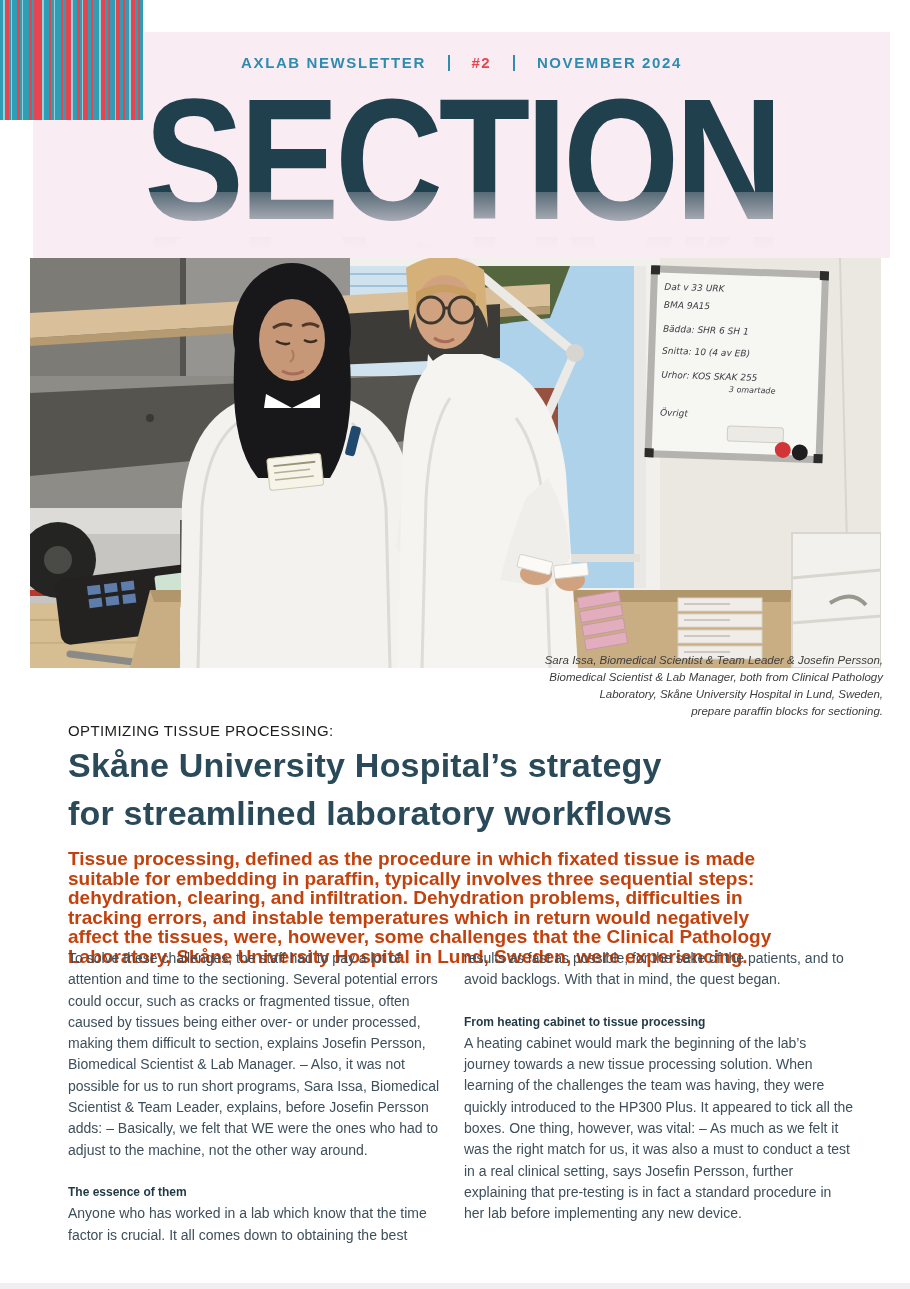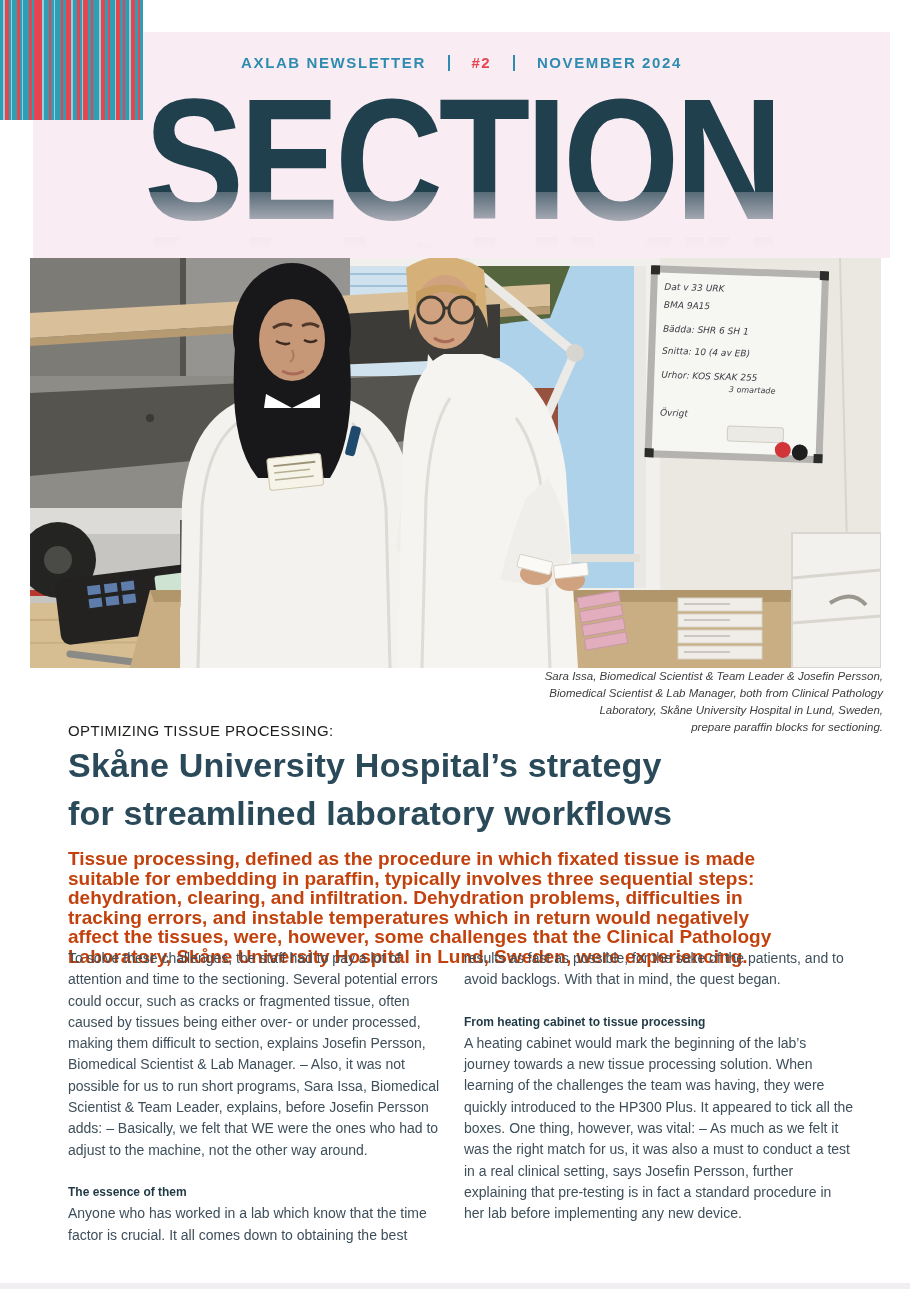--- a/index.html
+++ b/index.html
@@ -40,21 +40,21 @@
     background:linear-gradient(180deg, rgba(250,236,243,0.25) 0%, #faecf3 88%);
   }
   
   .photo{
     position:absolute;left:30px;top:258px;width:851px;height:410px;overflow:hidden;
     background:#e2dfda;
   }
   .photo svg{display:block;}
   
   .caption{
-    position:absolute;right:27px;top:668px;width:430px;text-align:right;
+    position:absolute;right:27px;top:652px;width:430px;text-align:right;
     font-size:11.5px;line-height:17px;font-style:italic;color:#3d3d3c;
   }
   
   .kicker{
     position:absolute;left:68px;top:722px;
     font-size:15px;font-weight:400;letter-spacing:0.4px;color:#1d1d1b;
   }
   .headline{
     position:absolute;left:68px;top:741px;width:700px;
     font-size:34px;line-height:48px;font-weight:700;color:#2a4a5a;

